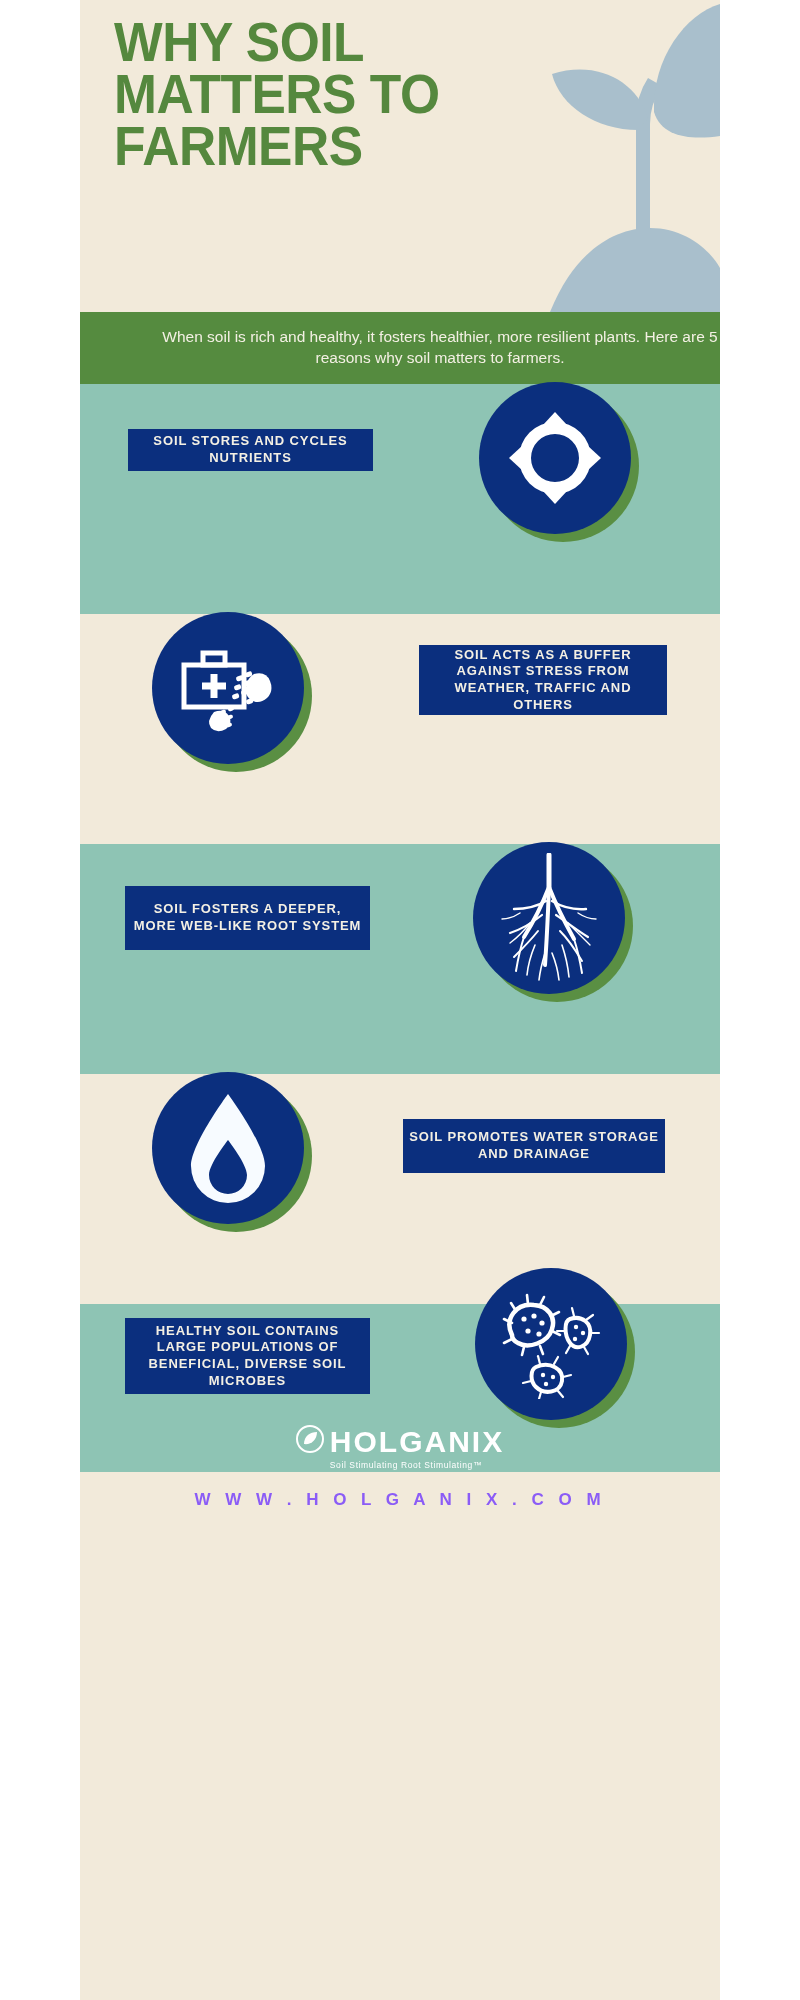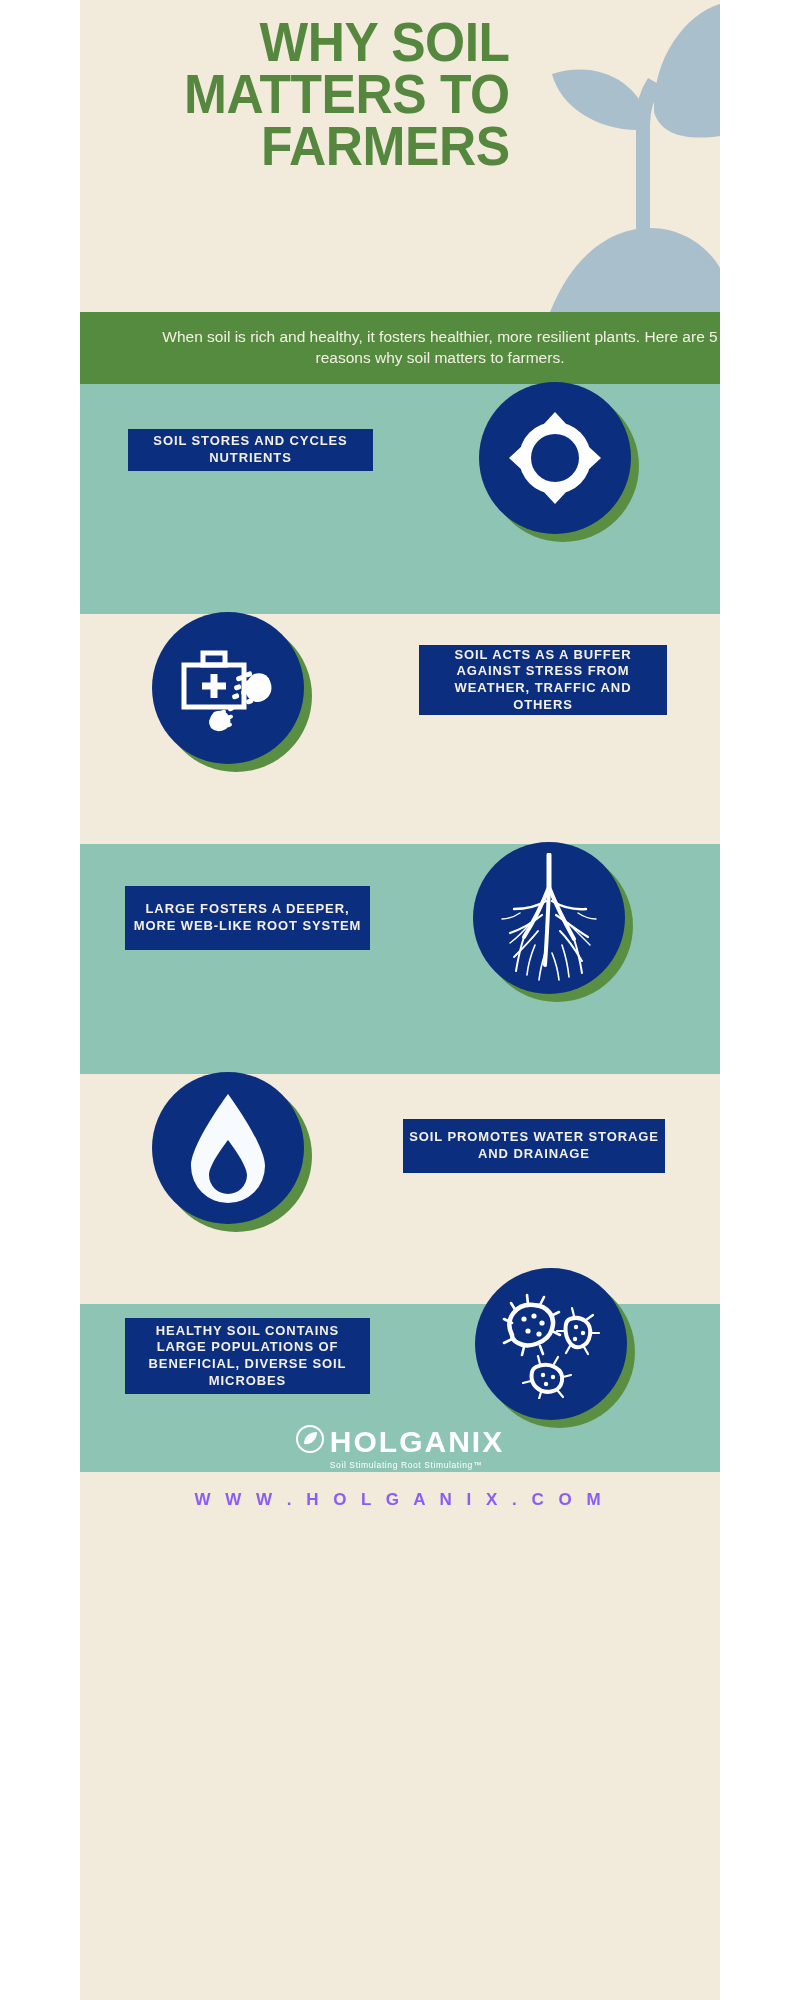--- a/index.html
+++ b/index.html
@@ -5,21 +5,21 @@
   * { margin:0; padding:0; box-sizing:border-box; }
   html,body { background:#ffffff; }
   body {
     width:800px; height:2000px; position:relative; overflow:hidden;
     font-family:"Liberation Sans", sans-serif;
   }
   .page { position:absolute; left:80px; top:0; width:640px; height:2000px;
           background:#f2eada; overflow:hidden; }
 
   
-  .header { position:absolute; left:0; top:0; width:640px; height:398px; background:#f2eada;text-align:right; }
+  .header { position:absolute; left:0; top:0; width:640px; height:398px; background:#f2eada; }
   .plant-svg { position:absolute; right:0; top:0; }
   .title { position:absolute; left:34px; top:16px; width:430px;
            font-size:56px; line-height:0.93; font-weight:bold;
            color:#55883e; letter-spacing:-0.5px;
            font-family:"Liberation Sans Narrow","Liberation Sans",sans-serif;
            transform:scaleX(0.92); transform-origin:left top; }
 
   
   .subbanner { position:absolute; left:0; top:312px; width:640px; height:72px;
                background:#558b3f; display:flex; align-items:center; justify-content:flex-end; }
@@ -195,21 +195,21 @@
           <path d="M30 60 C24 64 18 66 12 66" stroke-width="1.4"></path>
           <path d="M88 60 C94 64 100 66 106 66" stroke-width="1.4"></path>
           <path d="M40 70 C34 78 28 84 20 90" stroke-width="1.4"></path>
           <path d="M78 70 C86 78 92 84 100 92" stroke-width="1.4"></path>
         </g>
       </svg>
     </div>
   </div>
 
   <div class="label" style="left:45px;top:886px;width:245px;height:64px;">
-    <span>LARGE FOSTERS A DEEPER, MORE WEB-LIKE ROOT SYSTEM</span>
+    <span>SOIL FOSTERS A DEEPER, MORE WEB-LIKE ROOT SYSTEM</span>
   </div>
 
   <div class="band cream" style="top:1074px;height:230px;">
     <svg class="notch" style="bottom:-28px;" viewBox="0 0 80 28">
       <polygon points="0,0 80,0 40,28" fill="#f2eada"></polygon>
     </svg>
   </div>
 
   <div class="iconwrap" style="left:72px;top:1072px;">
     <div class="shadow"></div>

